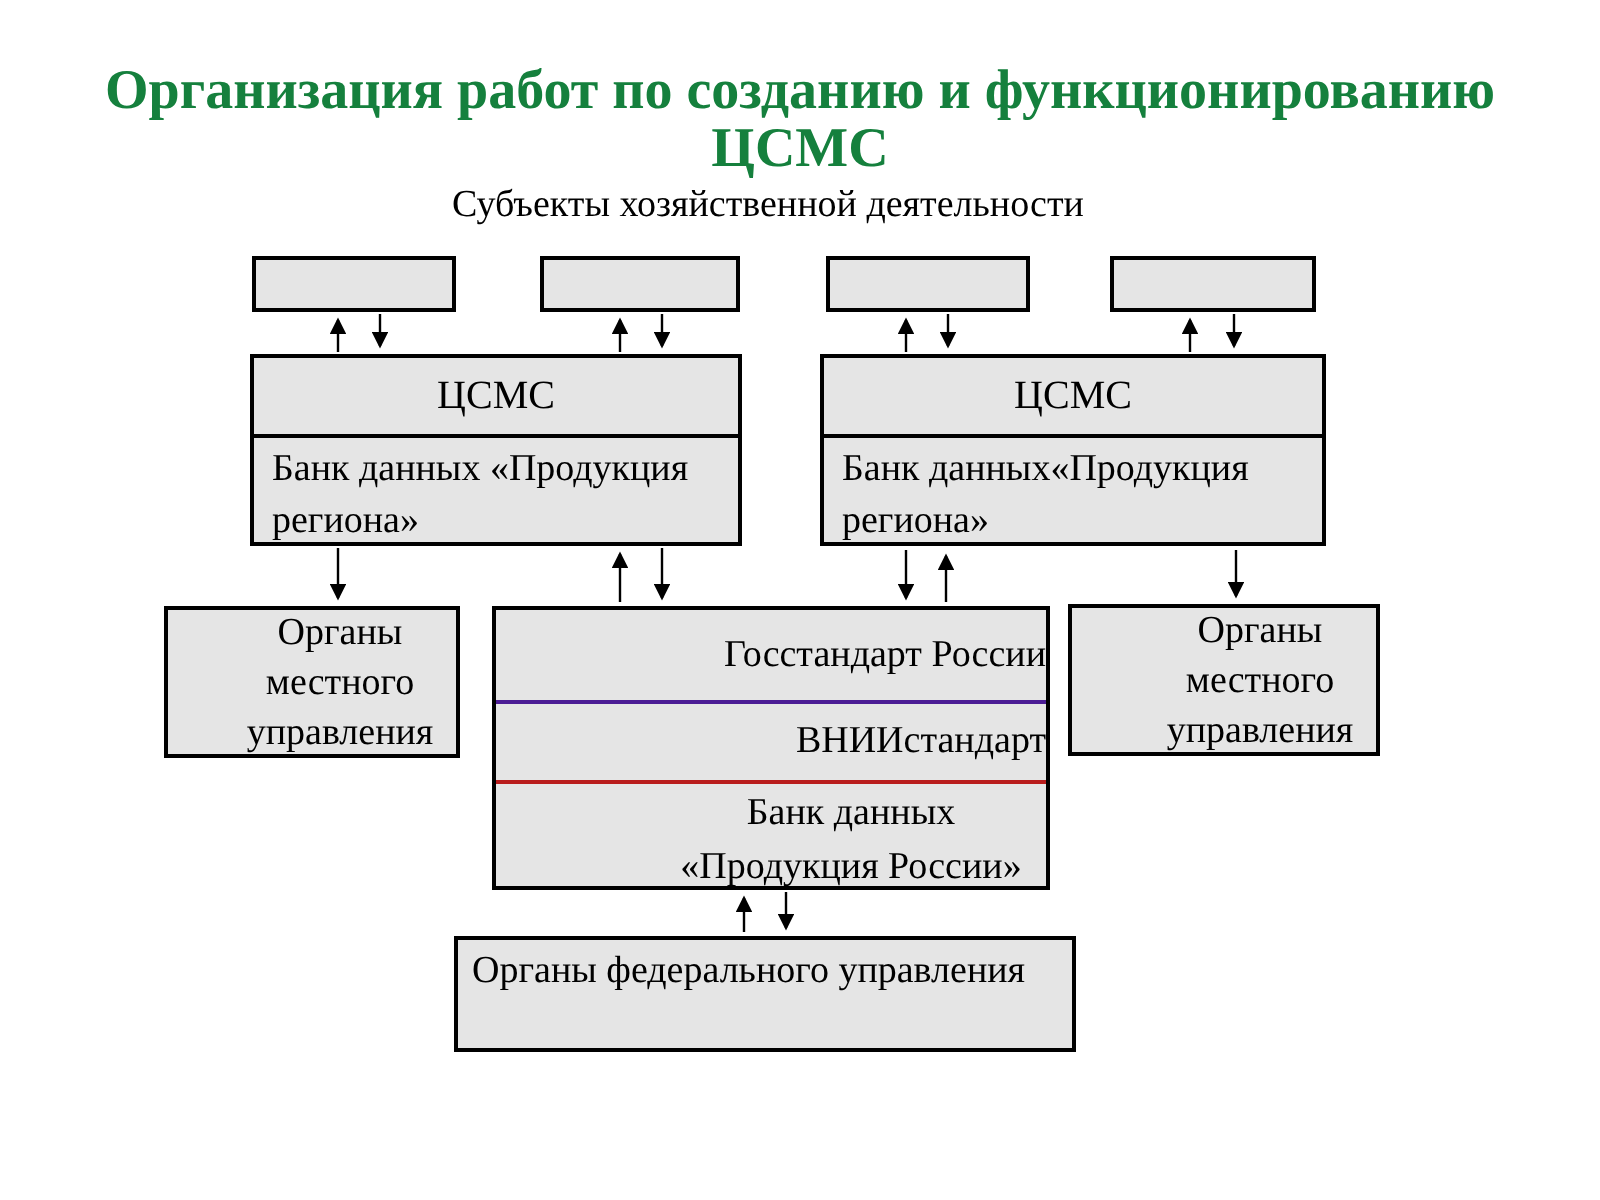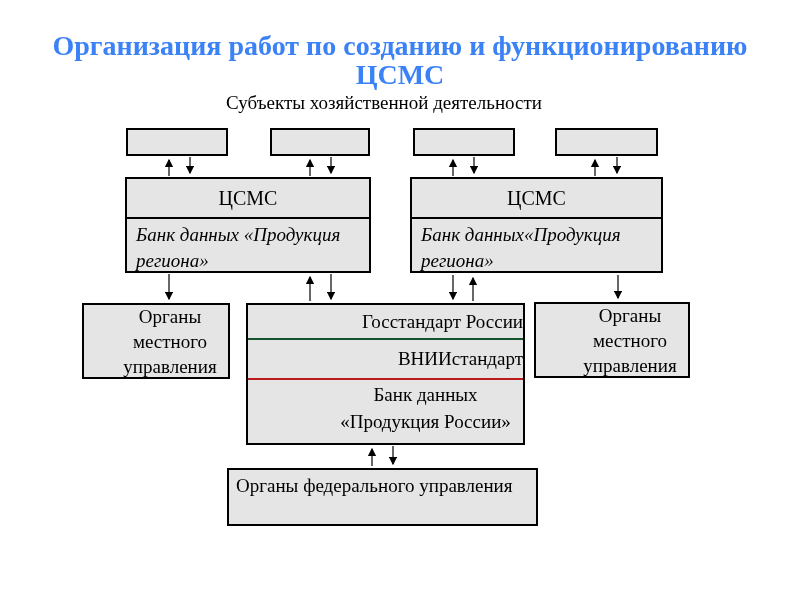--- a/index.html
+++ b/index.html
@@ -26,40 +26,40 @@
   .tb2{left:270px;top:128px;width:100px;height:28px;}
   .tb3{left:413px;top:128px;width:102px;height:28px;}
   .tb4{left:555px;top:128px;width:103px;height:28px;}
   
   .cmsc-left{left:125px;top:177px;width:246px;height:96px;}
   .cmsc-right{left:410px;top:177px;width:253px;height:96px;}
   .cmsc-header{
     height:40px;border-bottom:2px solid #000;box-sizing:border-box;
     display:flex;align-items:center;justify-content:center;font-size:20px;
   }
-  .cmsc-body{padding:3px 6px 0 9px;line-height:26px;font-style:italic;}
+  .cmsc-body{padding:3px 6px 0 9px;line-height:26px;}
   
   .org-left{left:82px;top:303px;width:148px;height:76px;}
   .org-right{left:534px;top:302px;width:156px;height:76px;}
   .org-inner{width:116px;line-height:25px;}
   
   .central{left:246px;top:303px;width:279px;height:142px;}
-  .central-r1{height:35px;border-bottom:2px solid #14532d;box-sizing:border-box;}
+  .central-r1{height:47px;border-bottom:2px solid #4c1d95;box-sizing:border-box;}
   .central-r2{height:40px;border-bottom:2px solid #b91c1c;box-sizing:border-box;}
   .central-r3{height:55px;}
   .central-r3 .inner{width:195px;line-height:27px;}
   
   .federal{left:227px;top:468px;width:311px;height:58px;padding:5px 16px 0 7px;}
   
   .arrows{position:absolute;left:0;top:0;pointer-events:none;}
 </style>
 </head>
 <body>
 
-<h1 class="title" style="color: #3b82f6;"><span>Организация работ по созданию и функционированию</span><br><span>ЦСМС</span></h1>
+<h1 class="title" style="color: #15803d;"><span>Организация работ по созданию и функционированию</span><br><span>ЦСМС</span></h1>
 
 <div class="subtitle">Субъекты хозяйственной деятельности</div>
 
 <div class="box tb1"></div>
 <div class="box tb2"></div>
 <div class="box tb3"></div>
 <div class="box tb4"></div>
 
 <div class="box cmsc-left">
   <div class="cmsc-header">ЦСМС</div>

